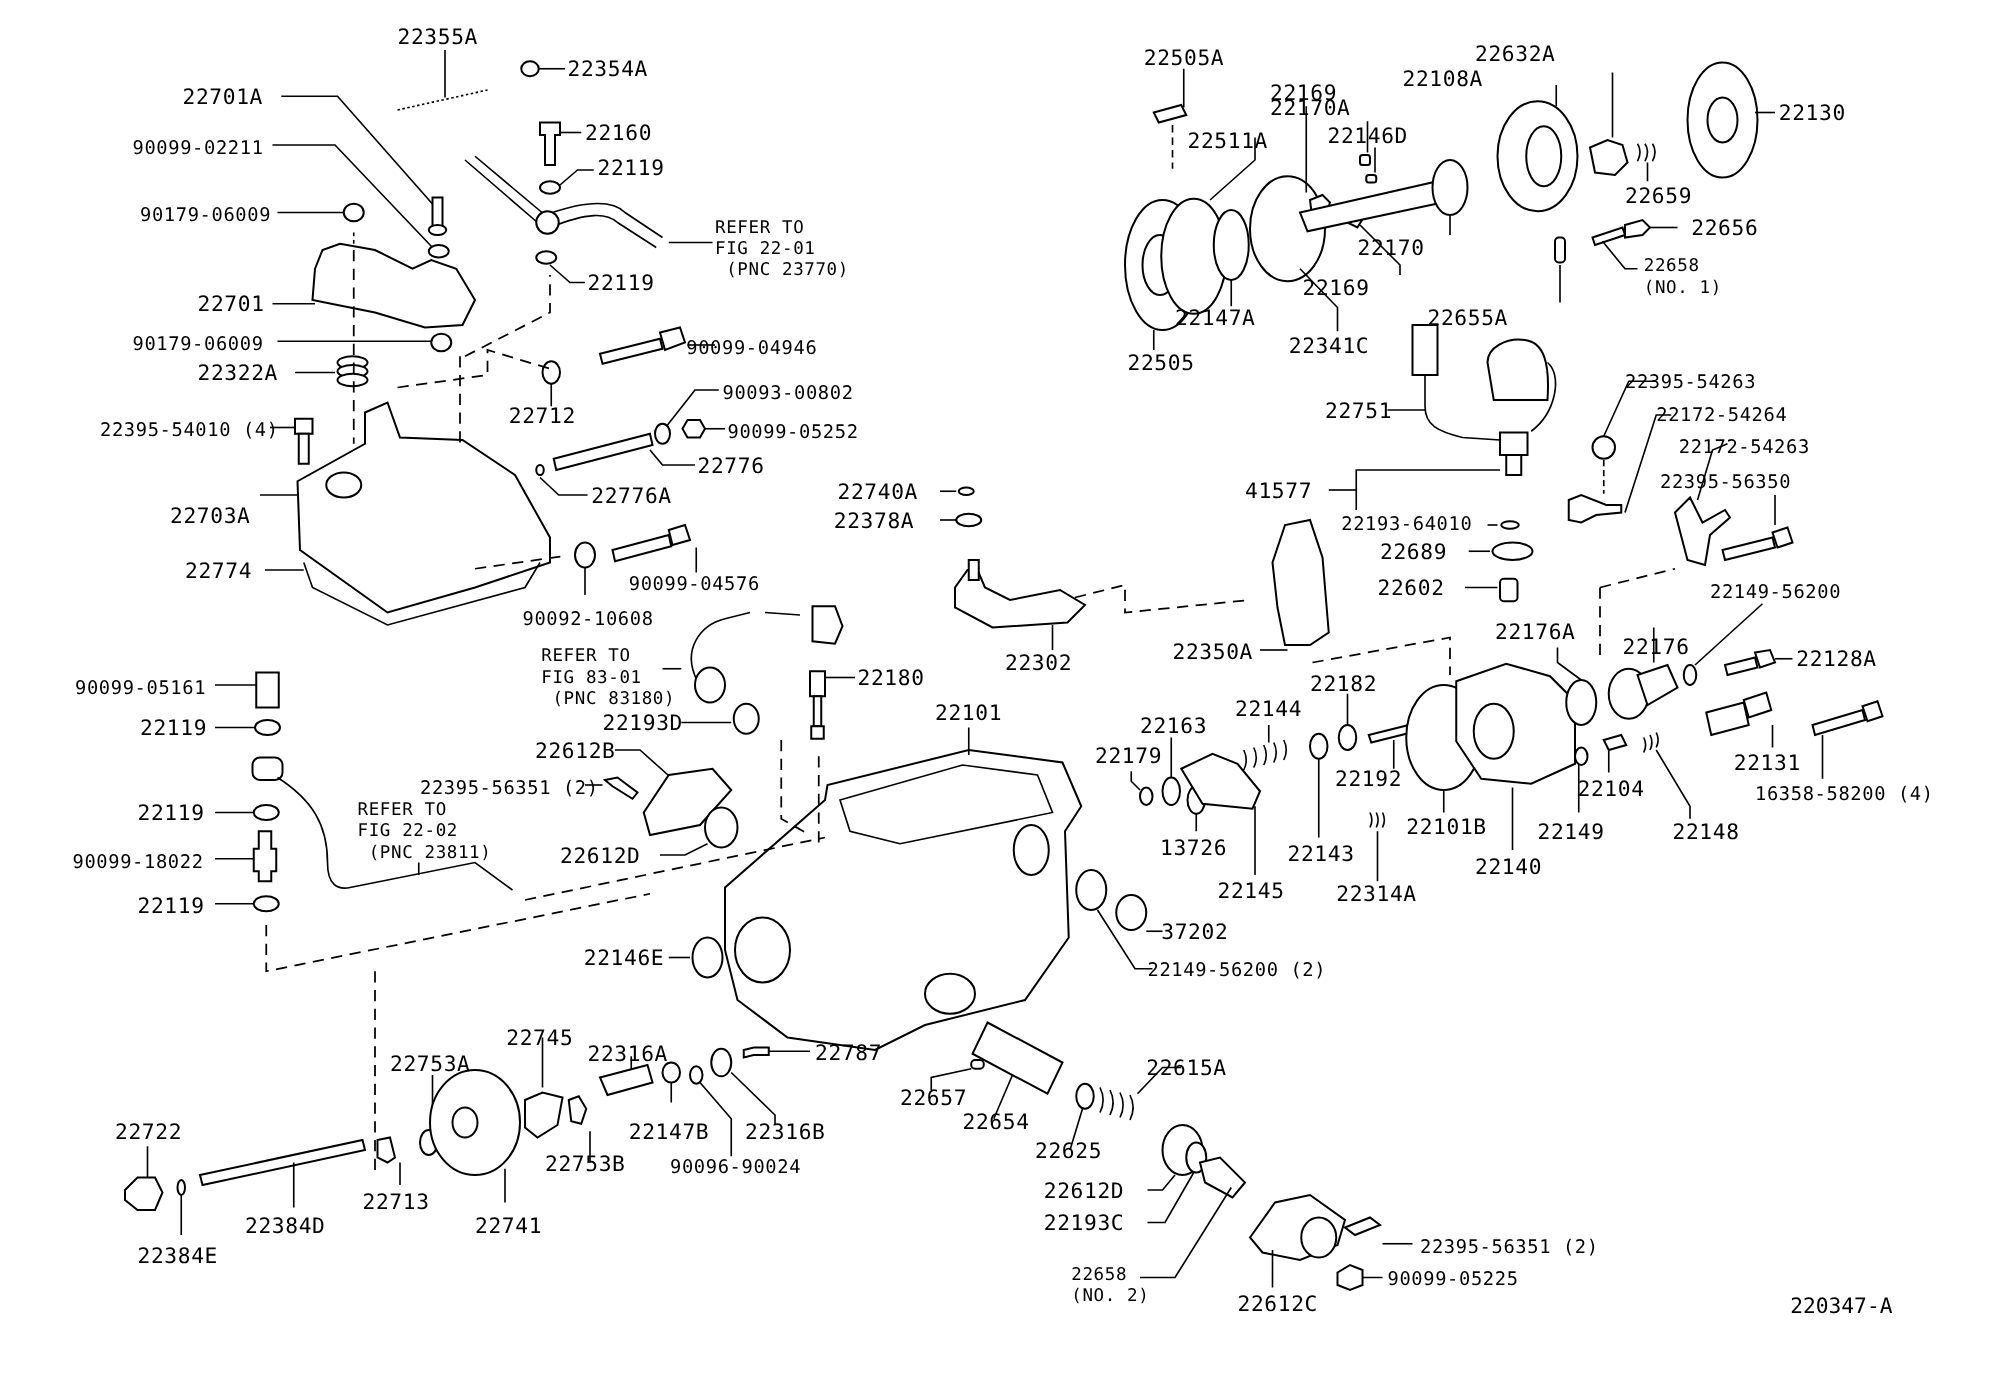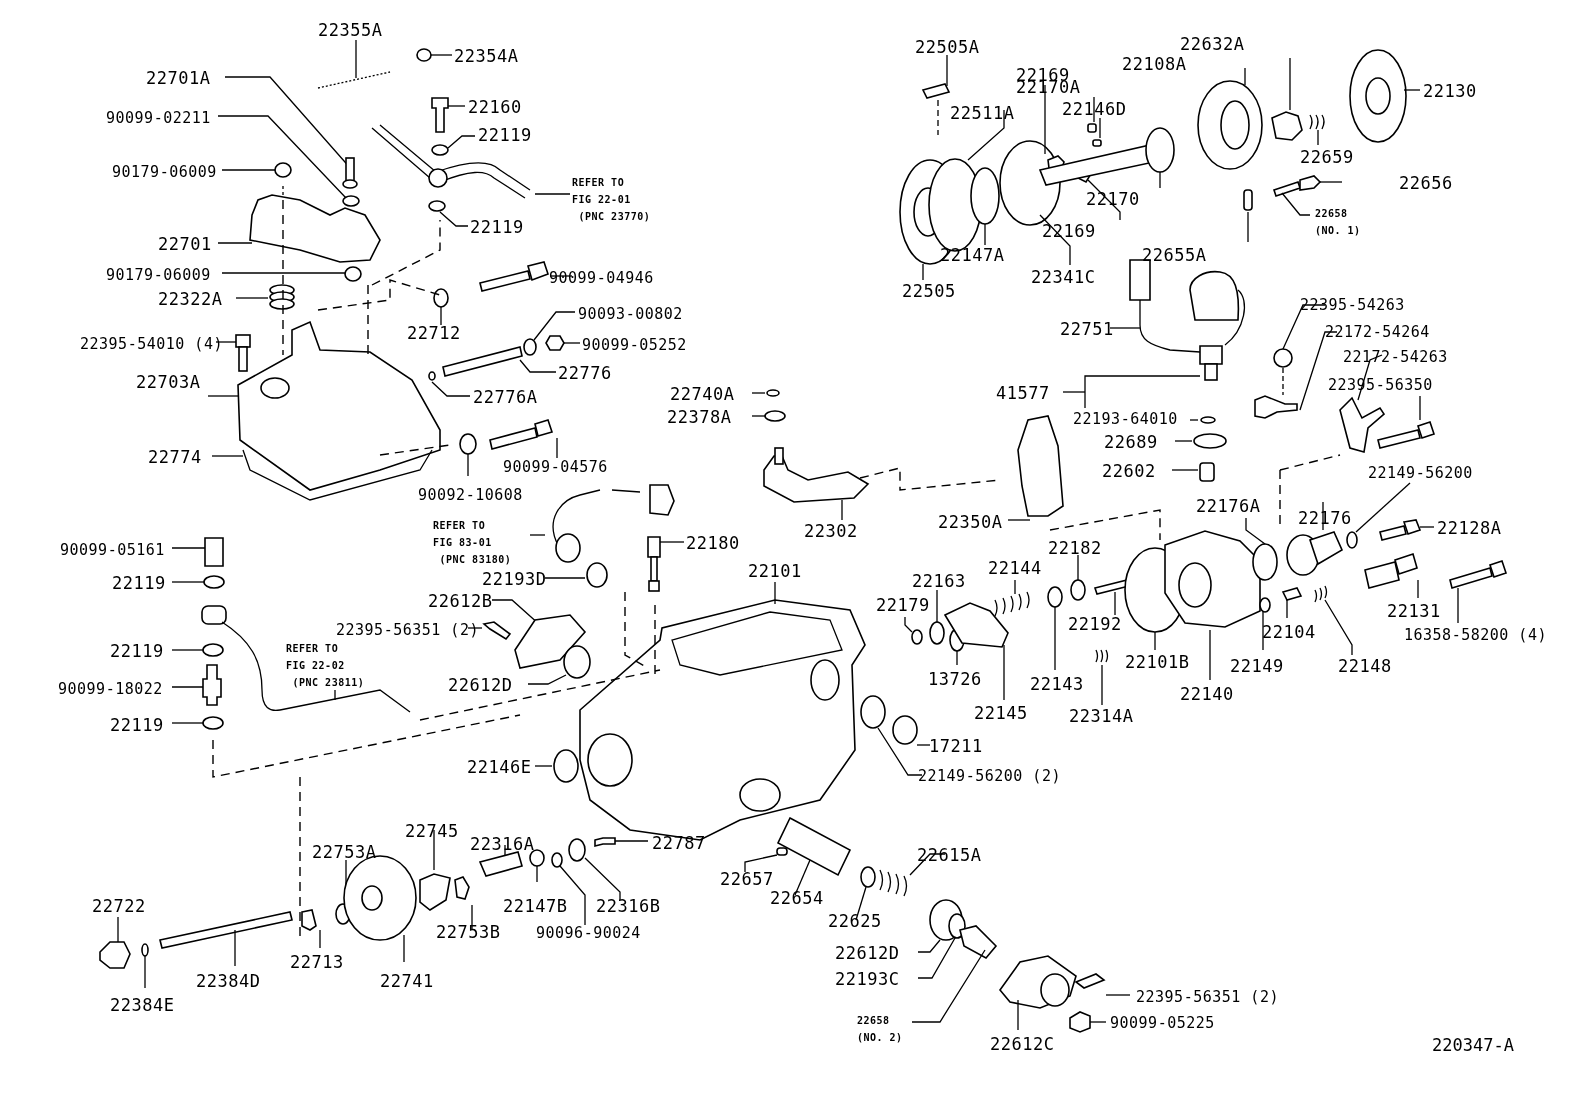--- a/index.html
+++ b/index.html
@@ -1,19 +1,19 @@
 <!DOCTYPE html>
 <html><head>
 <meta charset="utf-8">
 <style>
   html, body { margin: 0; padding: 0; background: #ffffff; }
   body { width: 1592px; height: 1099px; position: relative; overflow: hidden; font-family: "DejaVu Sans Mono", "Liberation Mono", monospace; color: #000; }
   #diagram { position: absolute; left: 0; top: 0; width: 1592px; height: 1099px; }
   .lbl { position: absolute; font-family: "DejaVu Sans Mono", "Liberation Mono", monospace; font-size: 17px; line-height: 18px; color: #000; white-space: nowrap; letter-spacing: 0.5px; cursor: pointer; }
-  .lbl.multi { white-space: pre; font-size: 10px; line-height: 17px; font-weight: bold; }
+  .lbl.multi { white-space: pre; font-size: 14px; line-height: 17px; }
   .lbl.small { font-size: 15px; }
   .figid { position: absolute; right: 78px; bottom: 44px; font-size: 17px; font-family: "DejaVu Sans Mono", "Liberation Mono", monospace; }
   svg .part { fill: #fff; stroke: #000; stroke-width: 1.6; }
   svg .lead { fill: none; stroke: #000; stroke-width: 1.3; }
   svg .dash { fill: none; stroke: #000; stroke-width: 1.4; stroke-dasharray: 9 6; }
 </style>
 </head>
 <body>
 
 <svg id="diagram" viewBox="0 0 1592 1099" xmlns="http://www.w3.org/2000/svg">
@@ -543,21 +543,21 @@
 <div class="lbl" style="left:470px;top:218px">22119</div>
 <div class="lbl" style="left:158px;top:235px">22701</div>
 <div class="lbl small" style="left:106px;top:266px">90179-06009</div>
 <div class="lbl small" style="left:549px;top:269px">90099-04946</div>
 <div class="lbl" style="left:158px;top:290px">22322A</div>
 <div class="lbl" style="left:407px;top:324px">22712</div>
 <div class="lbl small" style="left:578px;top:305px">90093-00802</div>
 <div class="lbl small" style="left:80px;top:335px">22395-54010 (4)</div>
 <div class="lbl small" style="left:582px;top:336px">90099-05252</div>
 <div class="lbl" style="left:558px;top:364px">22776</div>
-<div class="lbl" style="left:136px;top:373px">22703A</div>
+<div class="lbl" style="left:136px;top:404px">22703A</div>
 <div class="lbl" style="left:473px;top:388px">22776A</div>
 <div class="lbl" style="left:148px;top:448px">22774</div>
 <div class="lbl small" style="left:503px;top:458px">90099-04576</div>
 <div class="lbl small" style="left:418px;top:486px">90092-10608</div>
 <div class="lbl multi" style="left:433px;top:517px">REFER TO
 FIG 83-01
  (PNC 83180)</div>
 <div class="lbl small" style="left:60px;top:541px">90099-05161</div>
 <div class="lbl" style="left:112px;top:574px">22119</div>
 <div class="lbl" style="left:686px;top:534px">22180</div>
@@ -589,21 +589,21 @@
 
 <div class="lbl" style="left:915px;top:38px">22505A</div>
 <div class="lbl" style="left:1016px;top:66px">22169</div>
 <div class="lbl" style="left:950px;top:104px">22511A</div>
 <div class="lbl" style="left:1062px;top:100px">22146D</div>
 <div class="lbl" style="left:1016px;top:78px">22170A</div>
 <div class="lbl" style="left:1122px;top:55px">22108A</div>
 <div class="lbl" style="left:1180px;top:35px">22632A</div>
 <div class="lbl" style="left:1423px;top:82px">22130</div>
 <div class="lbl" style="left:1300px;top:148px">22659</div>
-<div class="lbl" style="left:1399px;top:174px">22656</div>
+<div class="lbl" style="left:1353px;top:174px">22656</div>
 <div class="lbl" style="left:1086px;top:190px">22170</div>
 <div class="lbl" style="left:1042px;top:222px">22169</div>
 <div class="lbl multi" style="left:1315px;top:205px">22658
 (NO. 1)</div>
 <div class="lbl" style="left:940px;top:246px">22147A</div>
 <div class="lbl" style="left:1031px;top:268px">22341C</div>
 <div class="lbl" style="left:1142px;top:246px">22655A</div>
 <div class="lbl" style="left:902px;top:282px">22505</div>
 <div class="lbl" style="left:1060px;top:320px">22751</div>
 <div class="lbl small" style="left:1300px;top:296px">22395-54263</div>
@@ -631,21 +631,21 @@
 <div class="lbl small" style="left:1404px;top:626px">16358-58200 (4)</div>
 <div class="lbl" style="left:1262px;top:623px">22104</div>
 <div class="lbl" style="left:1125px;top:653px">22101B</div>
 <div class="lbl" style="left:1230px;top:657px">22149</div>
 <div class="lbl" style="left:1338px;top:657px">22148</div>
 <div class="lbl" style="left:928px;top:670px">13726</div>
 <div class="lbl" style="left:1030px;top:675px">22143</div>
 <div class="lbl" style="left:1180px;top:685px">22140</div>
 <div class="lbl" style="left:974px;top:704px">22145</div>
 <div class="lbl" style="left:1069px;top:707px">22314A</div>
-<div class="lbl" style="left:929px;top:737px">17211</div>
+<div class="lbl" style="left:929px;top:737px">37202</div>
 <div class="lbl small" style="left:918px;top:767px">22149-56200 (2)</div>
 <div class="lbl" style="left:917px;top:846px">22615A</div>
 <div class="lbl" style="left:720px;top:870px">22657</div>
 <div class="lbl" style="left:770px;top:889px">22654</div>
 <div class="lbl" style="left:828px;top:912px">22625</div>
 <div class="lbl" style="left:835px;top:944px">22612D</div>
 <div class="lbl" style="left:835px;top:970px">22193C</div>
 <div class="lbl small" style="left:1136px;top:988px">22395-56351 (2)</div>
 <div class="lbl multi" style="left:857px;top:1012px">22658
 (NO. 2)</div>

